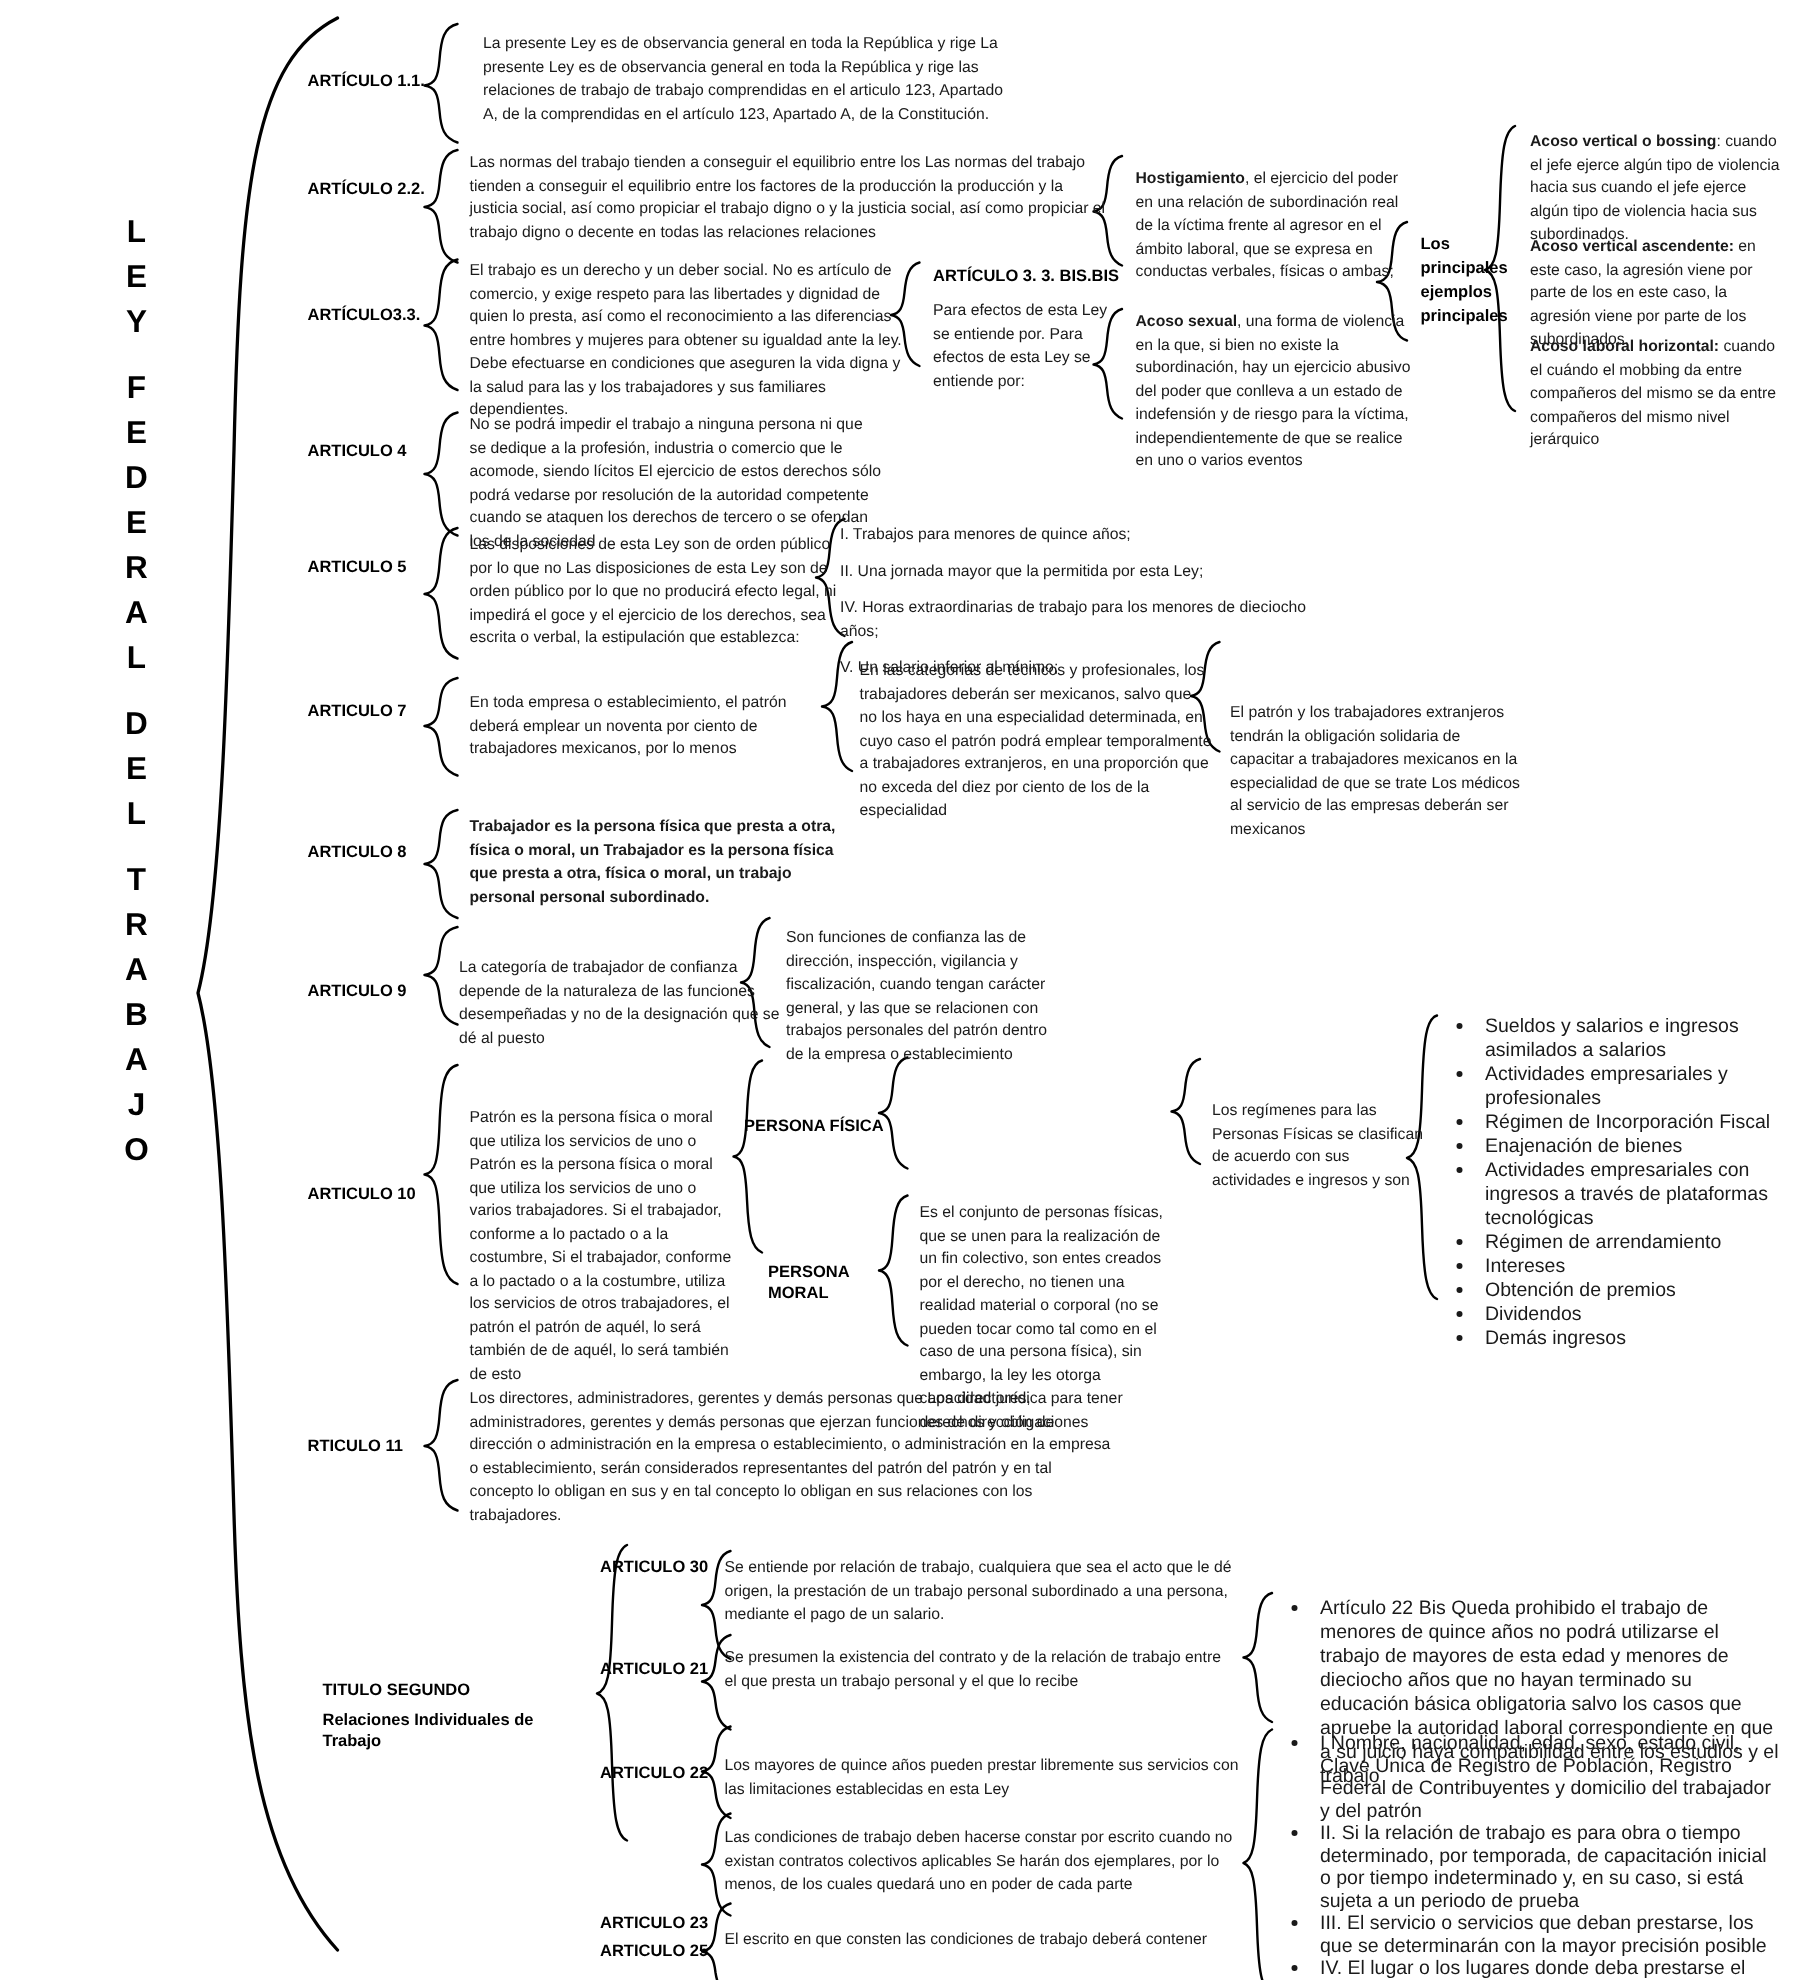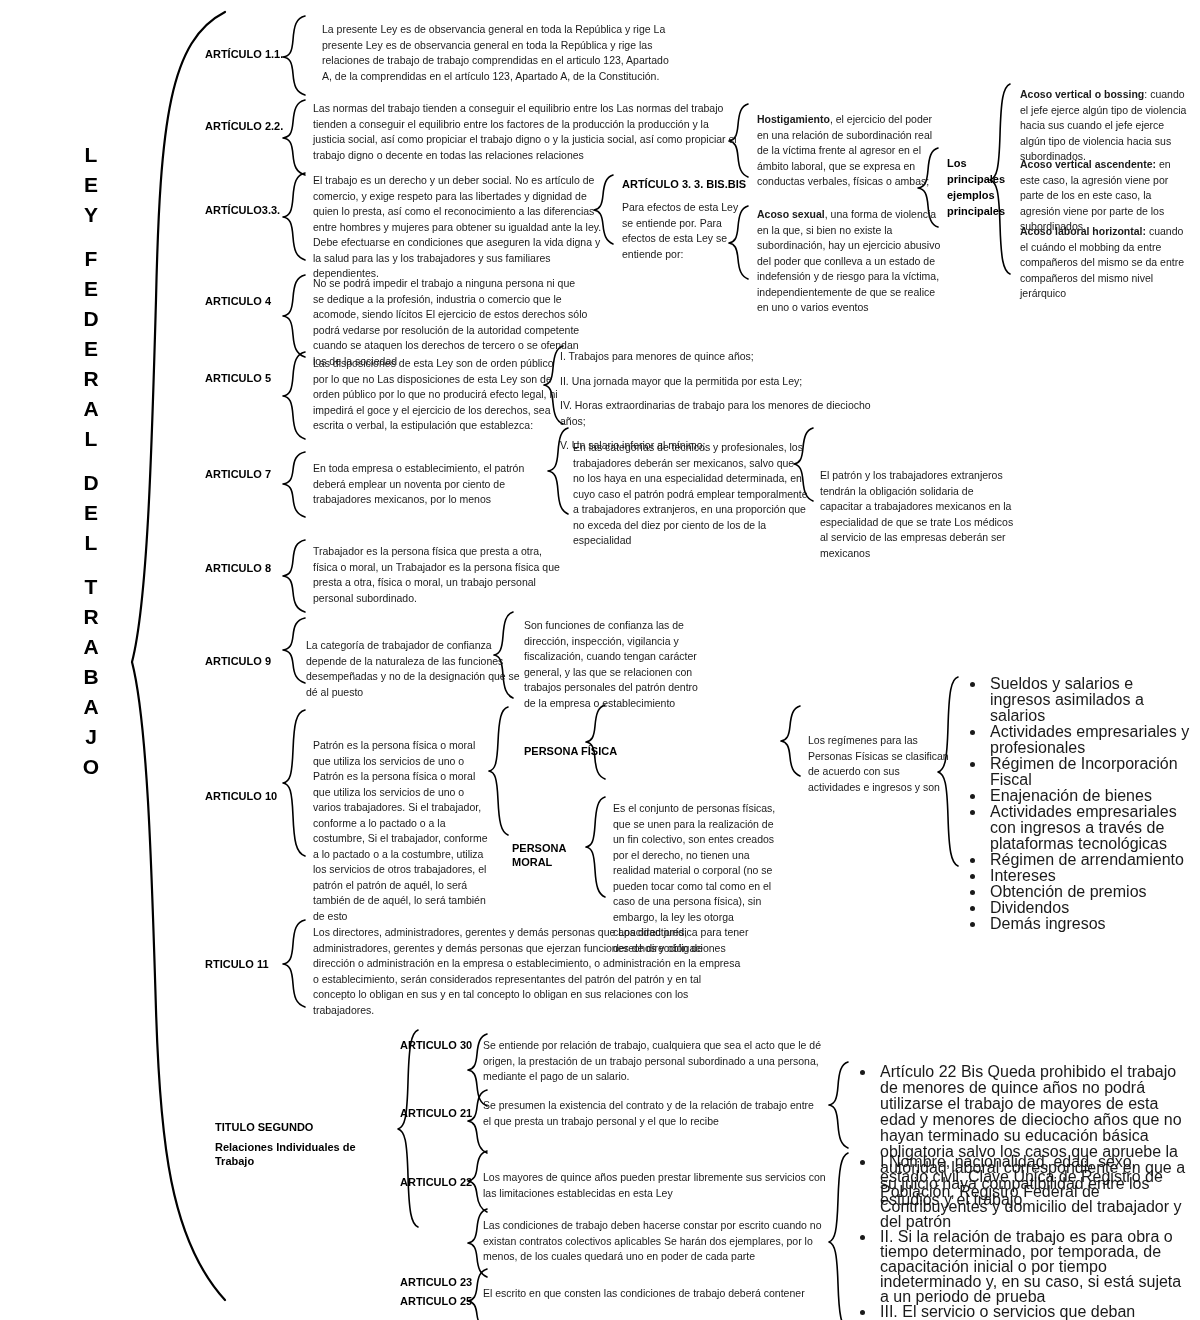--- a/index.html
+++ b/index.html
@@ -43,21 +43,21 @@
   }
   .body{
     font-size:10.5px;
     line-height:15.5px;
     color:#1a1a1a;
   }
   .b{font-weight:bold;}
   ul.bullets{
     margin:0;
     padding-left:16px;
-    font-size:16px;
+    font-size:13px;
     line-height:16px;
     color:#1a1a1a;
   }
   ul.bullets li{margin:0 0 0 0;padding-left:4px;}
   .sep{height:9px;}
   
   #braces{
     position:absolute;
     left:0;top:0;
     width:1200px;height:1320px;
@@ -216,30 +216,30 @@
     <div class="sep"></div>
     <div>V. Un salario inferior al mínimo;</div>
   </div>
 
   <div class="node lbl" style="left:205px;top:467px;width:95px;">ARTICULO 7</div>
   <div class="node body" style="left:313px;top:461px;width:240px;">En toda empresa o establecimiento, el patrón deberá emplear un noventa por ciento de trabajadores mexicanos, por lo menos</div>
   <div class="node body" style="left:573px;top:440px;width:235px;">En las categorías de técnicos y profesionales, los trabajadores deberán ser mexicanos, salvo que no los haya en una especialidad determinada, en cuyo caso el patrón podrá emplear temporalmente a trabajadores extranjeros, en una proporción que no exceda del diez por ciento de los de la especialidad</div>
   <div class="node body" style="left:820px;top:428px;width:195px;margin-top:40px;">El patrón y los trabajadores extranjeros tendrán la obligación solidaria de capacitar a trabajadores mexicanos en la especialidad de que se trate Los médicos al servicio de las empresas deberán ser mexicanos</div>
 
   <div class="node lbl" style="left:205px;top:561px;width:95px;">ARTICULO 8</div>
-  <div class="node body" style="left:313px;top:544px;width:255px;">Trabajador es la persona física que presta a otra, física o moral, un Trabajador es la persona física que presta a otra, física o moral, un trabajo personal personal subordinado.</div>
+  <div class="node body" style="left:313px;top:544px;width:255px;font-weight:bold;">Trabajador es la persona física que presta a otra, física o moral, un Trabajador es la persona física que presta a otra, física o moral, un trabajo personal personal subordinado.</div>
 
   <div class="node lbl" style="left:205px;top:654px;width:95px;">ARTICULO 9</div>
   <div class="node body" style="left:306px;top:638px;width:215px;">La categoría de trabajador de confianza depende de la naturaleza de las funciones desempeñadas y no de la designación que se dé al puesto</div>
   <div class="node body" style="left:524px;top:618px;width:185px;">Son funciones de confianza las de dirección, inspección, vigilancia y fiscalización, cuando tengan carácter general, y las que se relacionen con trabajos personales del patrón dentro de la empresa o establecimiento</div>
 
   <div class="node lbl" style="left:205px;top:789px;width:95px;">ARTICULO 10</div>
   <div class="node body" style="left:313px;top:738px;width:180px;">Patrón es la persona física o moral que utiliza los servicios de uno o Patrón es la persona física o moral que utiliza los servicios de uno o varios trabajadores. Si el trabajador, conforme a lo pactado o a la costumbre, Si el trabajador, conforme a lo pactado o a la costumbre, utiliza los servicios de otros trabajadores, el patrón el patrón de aquél, lo será también de de aquél, lo será también de esto</div>
 
-  <div class="node lbl" style="left:524px;top:744px;width:95px;">PERSONA FÍSICA</div>
+  <div class="node lbl" style="left:496px;top:744px;width:95px;">PERSONA FÍSICA</div>
   <div class="node lbl" style="left:512px;top:841px;width:95px;">PERSONA MORAL</div>
 
   <div class="node body" style="left:613px;top:801px;width:170px;">Es el conjunto de personas físicas, que se unen para la realización de un fin colectivo, son entes creados por el derecho, no tienen una realidad material o corporal (no se pueden tocar como tal como en el caso de una persona física), sin embargo, la ley les otorga capacidad jurídica para tener derechos y obligaciones</div>
 
   <div class="node body" style="left:808px;top:733px;width:145px;">Los regímenes para las Personas Físicas se clasifican de acuerdo con sus actividades e ingresos y son</div>
 
   <ul class="node bullets" style="left:968px;top:676px;width:230px;padding-left:18px;">
     <li>Sueldos y salarios e ingresos asimilados a salarios</li>
     <li>Actividades empresariales y profesionales</li>
     <li>Régimen de Incorporación Fiscal</li>

